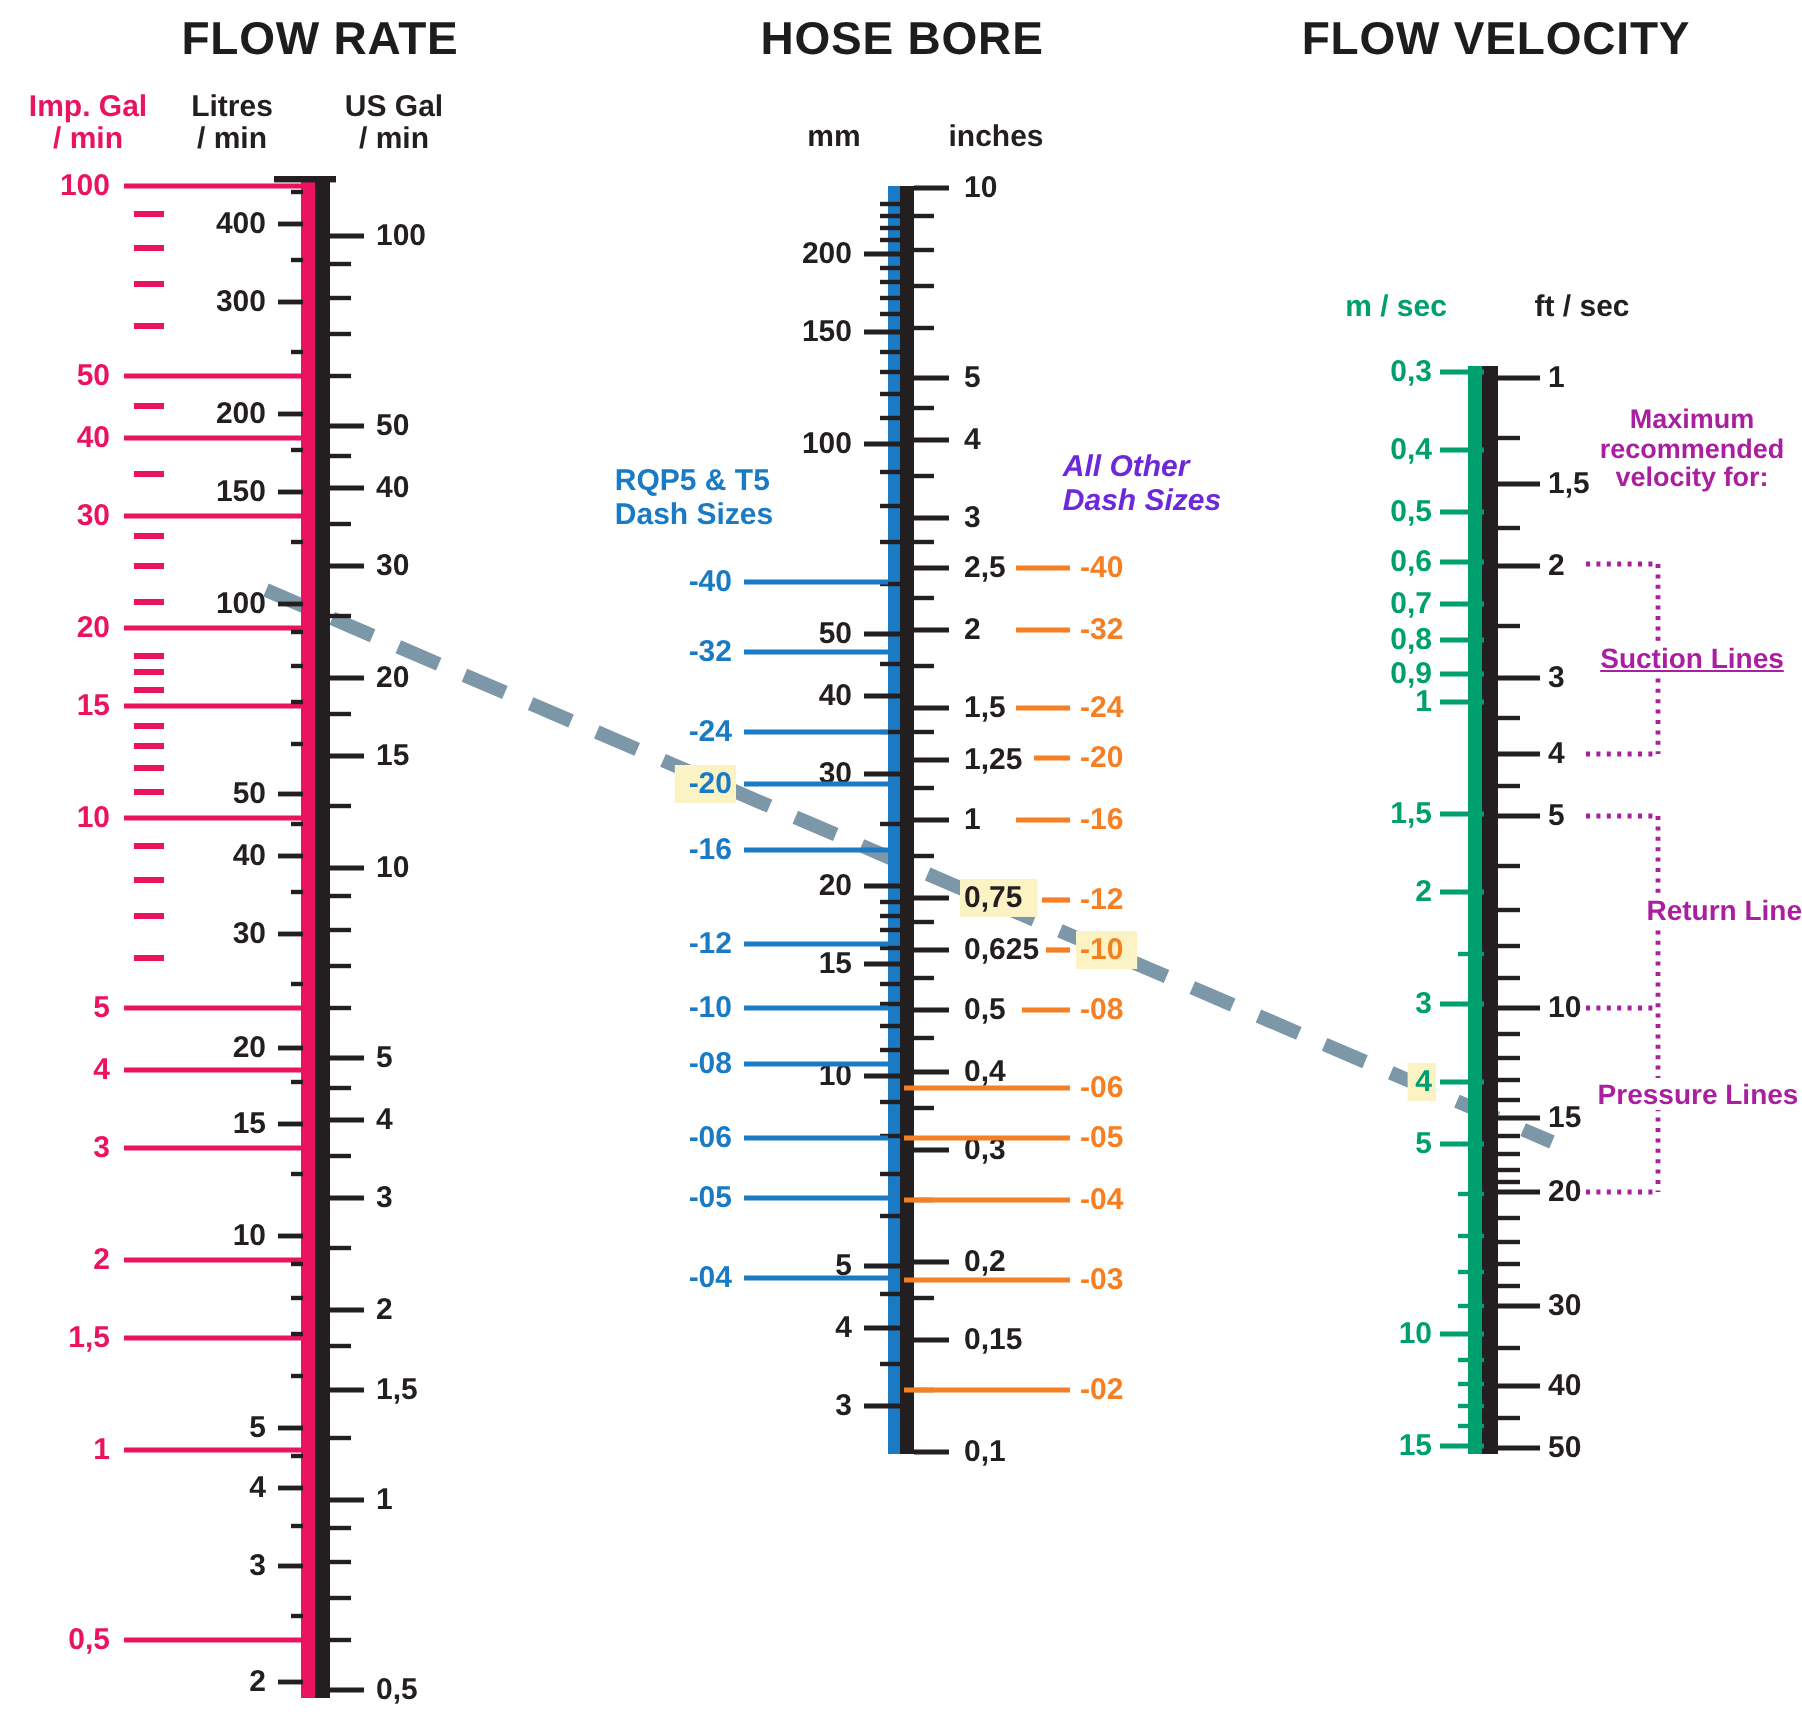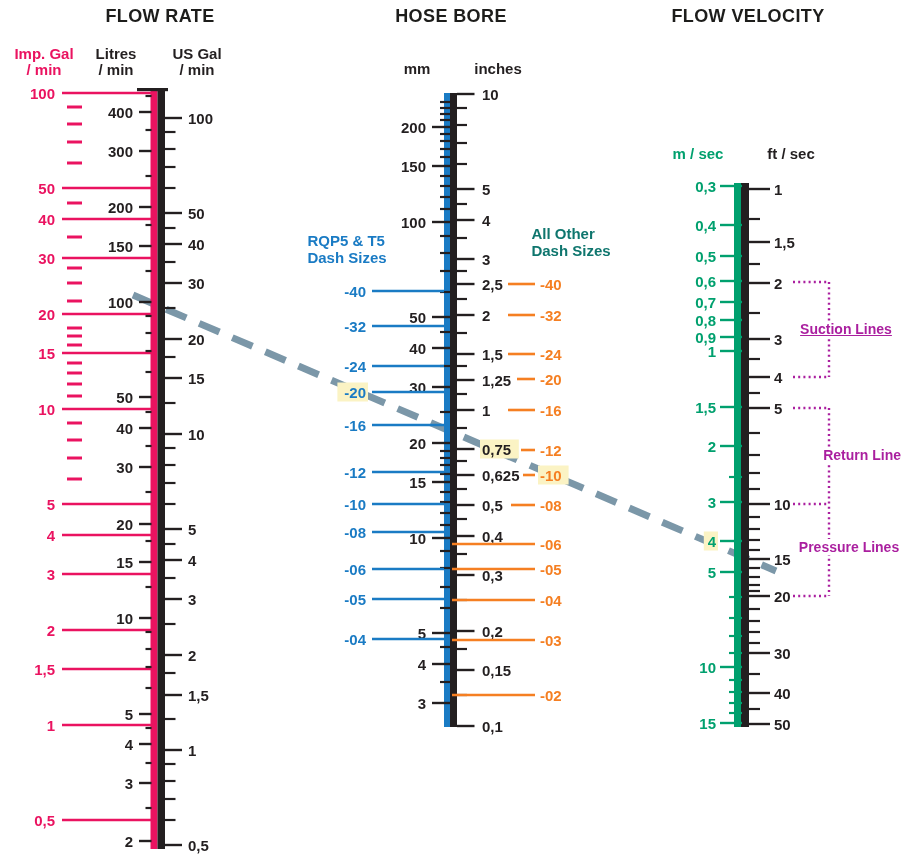--- a/index.html
+++ b/index.html
@@ -1,21 +1,21 @@
 <!DOCTYPE html>
 <html><head>
 <meta charset="utf-8">
 <style>
   html,body{margin:0;padding:0;background:#fff;}
   .stage{position:relative;width:901px;height:860px;background:#fff;overflow:hidden;
          font-family:"Liberation Sans",sans-serif;}
   .stage svg{position:absolute;left:0;top:0;}
   svg text{font-family:"Liberation Sans",sans-serif;font-weight:700;font-size:15px;}
   .title{position:absolute;transform:translateX(-50%);white-space:nowrap;
-         font-weight:700;font-size:18px;letter-spacing:.4px;color:#1d1d1b;}
+         font-weight:700;font-size:23px;letter-spacing:.4px;color:#1d1d1b;}
   .unit{position:absolute;transform:translateX(-50%);text-align:center;white-space:pre-line;
         font-weight:700;font-size:15px;line-height:16px;color:#231f20;}
   .note{position:absolute;transform:translateX(-50%);text-align:left;white-space:pre-line;
         font-weight:700;font-size:15px;line-height:16.5px;}
   .pnote{position:absolute;transform:translateX(-50%);text-align:center;white-space:pre-line;
         font-weight:700;font-size:13.5px;line-height:14.5px;}
   .vel-label{position:absolute;transform:translateX(-50%);white-space:nowrap;
         font-weight:700;font-size:14px;background:#fff;padding:0 4px;}
 </style>
 </head>
@@ -470,19 +470,22 @@
 / min</div>
   <div class="unit" style="left:197px;top:46px">US Gal
 / min</div>
   <div class="unit" style="left:417px;top:61px">mm</div>
   <div class="unit" style="left:498px;top:61px">inches</div>
   <div class="unit" style="left: 698px; top: 146px; color: rgb(0, 160, 110);">m / sec</div>
   <div class="unit" style="left:791px;top:146px">ft / sec</div>
 
   <div class="note" style="left: 347px; top: 233px; color: rgb(26, 123, 196);">RQP5 &amp; T5
 Dash Sizes</div>
-  <div class="note" style="left: 571px; top: 226px; color: #0f766e;">All Other
+  <div class="note" style="left: 571px; top: 226px; color: #6d28d9; font-style: italic;">All Other
 Dash Sizes</div>
+  <div class="pnote" style="left: 846px; top: 203px; color: rgb(170, 31, 159);">Maximum
+recommended
+velocity for:</div>
 
   <div class="vel-label" style="left: 846px; top: 321px; color: rgb(170, 31, 159); text-decoration: underline;">Suction Lines</div>
   <div class="vel-label" style="left: 846px; top: 447px; color: rgb(170, 31, 159); margin-left: 20px;">Return Lines</div>
   <div class="vel-label" style="left: 849px; top: 539px; color: rgb(170, 31, 159);">Pressure Lines</div>
 </div>
 
 </body></html>

